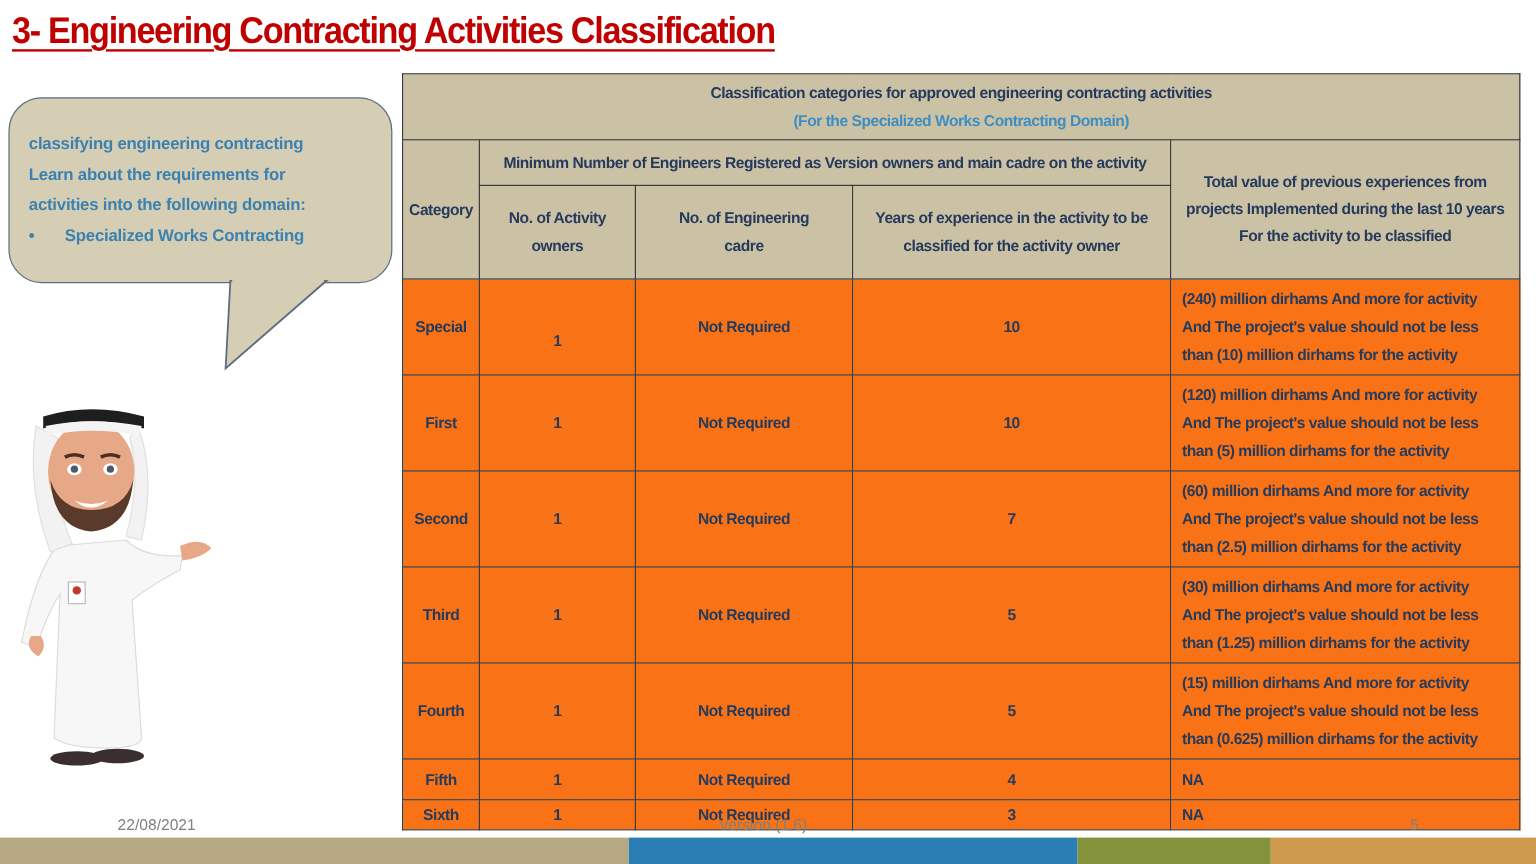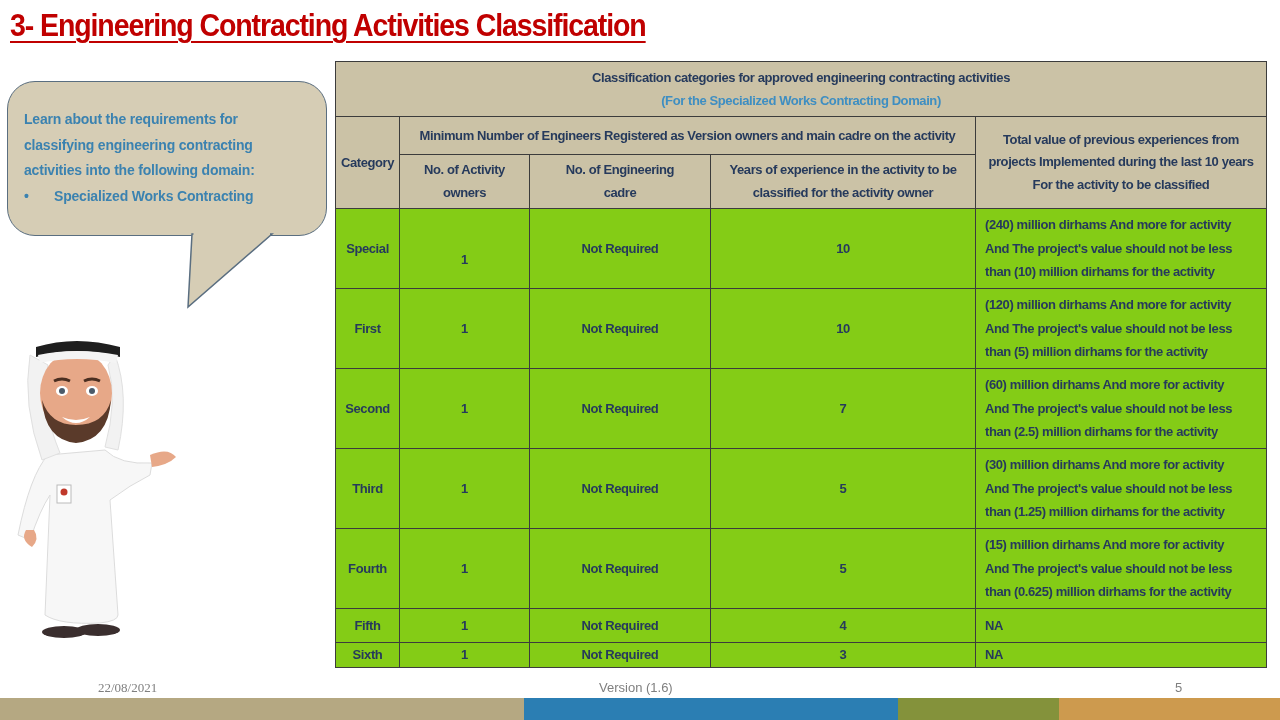--- a/index.html
+++ b/index.html
@@ -41,46 +41,46 @@
       position: absolute; left: 335px; top: 61px; width: 931px;
       border-collapse: collapse; table-layout: fixed;
       font-family: "Liberation Sans", sans-serif;
       color: #263a5c; font-size: 13px; font-weight: bold;
     }
     table.cls td {
       border: 1.5px solid #3c3c3c; text-align: center; vertical-align: middle;
       padding: 0 2px; letter-spacing: -0.4px; margin-left: 19px;
     }
     table.cls tr.hdr td { background: #cbc2a6; }
-    table.cls tr.body td { background: #84cc16; }
+    table.cls tr.body td { background: #f97316; }
     td.title-cell { height: 55px; line-height: 23px; }
     td.title-cell .sub { color: #3e8ec2; }
     td.value { text-align: left !important; padding-left: 9px !important; line-height: 23.5px; }
     .special-one { display: block; padding-top: 22px; }
 
     
-    .foot-date { position: absolute; left: 98px; top: 680px; font-size: 13px; color: #7f7f7f; font-family: Liberation Serif, serif; }
+    .foot-date { position: absolute; left: 98px; top: 680px; font-size: 13px; color: #7f7f7f; }
     .foot-ver { position: absolute; left: 599px; top: 680px; font-size: 13px; color: #7f7f7f; text-align: right; }
     .foot-page { position: absolute; left: 1175px; top: 680px; font-size: 13px; color: #7f7f7f; }
     .footer-bar { position: absolute; left: 0; top: 698px; width: 1280px; height: 22px; display: flex; }
     .footer-bar div { height: 100%; }
   </style>
 </head>
 <body>
 
 <div class="slide-title">3- Engineering Contracting Activities Classification</div>
 
 <div class="bubble"></div>
 <svg class="bubble-tail" viewBox="0 0 1280 720">
   <polygon points="192,234 188,307 272,234" fill="#d6cdb5" stroke="#5a6e80" stroke-width="1.5"></polygon>
   <line x1="193.5" y1="233.5" x2="270" y2="233.5" stroke="#d6cdb5" stroke-width="3"></line>
 </svg>
 <div class="bubble-text">
+  <div>classifying engineering contracting</div>
   <div>Learn about the requirements for</div>
-  <div>classifying engineering contracting</div>
   <div>activities into the following domain:</div>
   <div class="bullet-row">
     <span class="bullet">•</span>
     <span>Specialized Works Contracting</span>
   </div>
 </div>
 
 <svg class="character" viewBox="0 0 200 325">
 
   <path d="M48,130 Q30,150 18,210 L30,215 Q40,185 50,170 L45,290 Q60,300 100,298 Q118,296 118,290 L110,175 Q130,160 150,150 L152,138 Q120,140 105,125 Z" fill="#f7f7f7" stroke="#dcdcdc" stroke-width="1"></path>
@@ -131,21 +131,21 @@
   <tr class="hdr" style="height:38px">
     <td rowspan="2">Category</td>
     <td colspan="3">Minimum Number of Engineers Registered as Version owners and main cadre on the activity</td>
     <td rowspan="2" style="line-height:22.5px">
       <div>Total value of previous experiences from</div>
       <div>projects Implemented during the last 10 years</div>
       <div>For the activity to be classified</div>
     </td>
   </tr>
   <tr class="hdr" style="height:54px; line-height:22.5px">
-    <td style="padding:4px 22px">No. of Activity owners</td>
+    <td style="padding:16px 22px">No. of Activity owners</td>
     <td style="padding:0 30px">No. of Engineering cadre</td>
     <td style="padding:0 16px">Years of experience in the activity to be classified for the activity owner</td>
   </tr>
 
   <tr class="body" style="height:80px">
     <td>Special</td>
     <td>
           <span class="special-one">1</span>
         </td>
     <td>Not Required</td>

